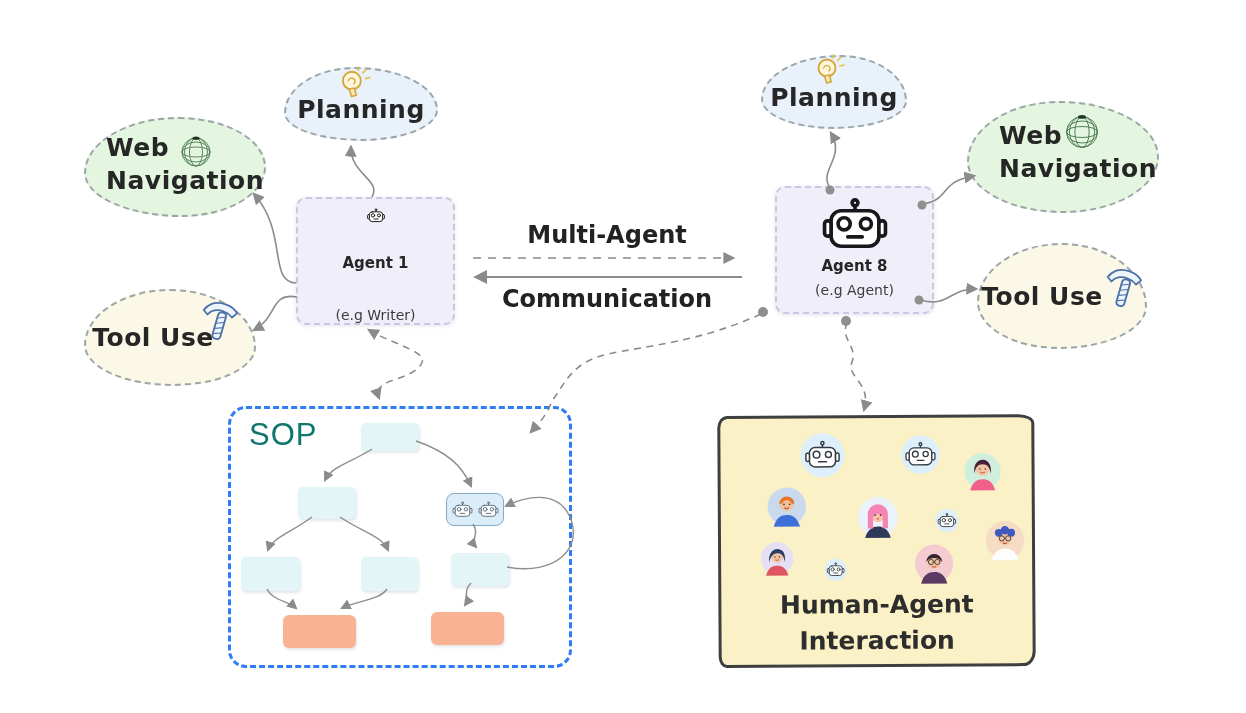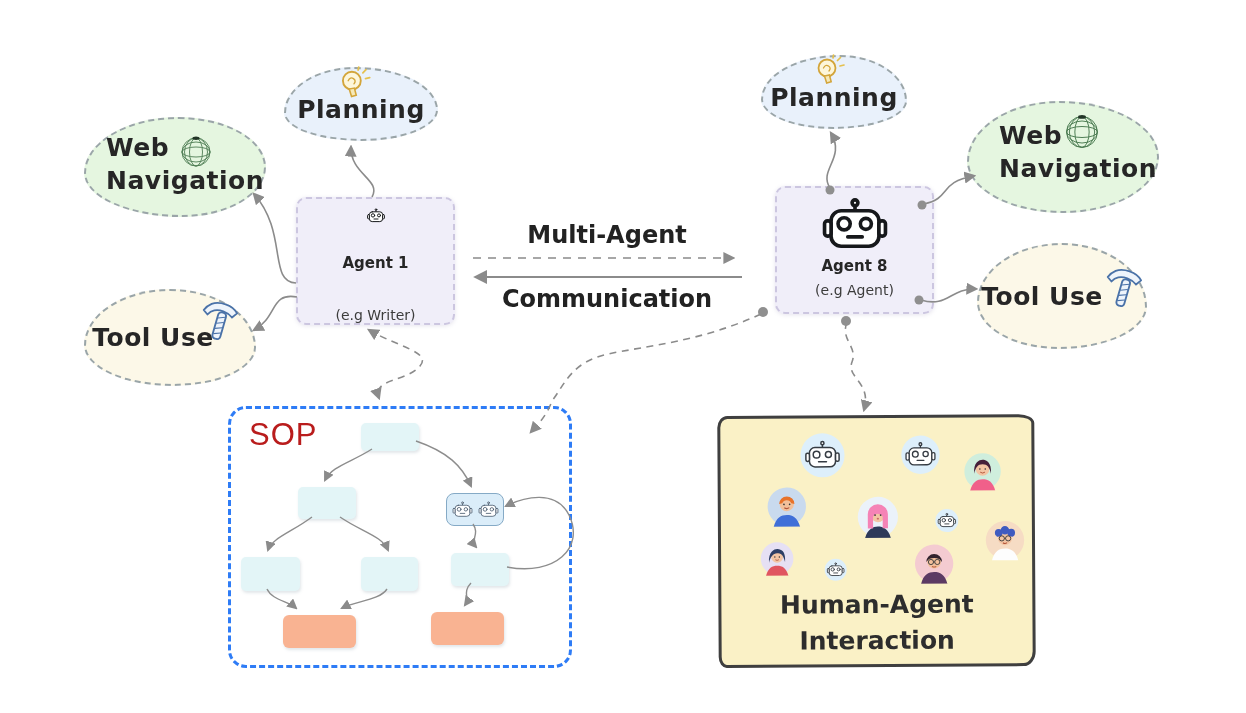--- a/index.html
+++ b/index.html
@@ -43,21 +43,21 @@
   .agent-role{font-size:14px;color:#3c3c3c;margin-top:7px;}
   
   .center-text{position:absolute;left:472px;width:270px;text-align:center;
     font-size:24px;font-weight:600;color:#222;}
   #txt-multi{top:221px;}
   #txt-comm{top:285px;}
   
   #sop-panel{position:absolute;left:228px;top:406px;width:344px;height:262px;
     border:3px dashed #2e7cf6;border-radius:18px;box-sizing:border-box;}
   #sop-label{position:absolute;left:18px;top:8px;font-family:"Liberation Sans",sans-serif;
-    font-size:31px;font-weight:500;color:#b91c1c;letter-spacing:1px;}
+    font-size:31px;font-weight:500;color:#0f766e;letter-spacing:1px;}
   .sop-node{position:absolute;background:#e3f5f7;border-radius:5px;
     box-shadow:1px 2px 3px rgba(140,160,170,.25);}
   .sop-node.orange{background:#f9b392;border-radius:6px;}
   #sop-robot-node{position:absolute;background:#dbedf9;border:1.5px solid #85aac6;
     border-radius:8px;display:flex;align-items:center;justify-content:center;gap:3px;
     box-sizing:border-box;color:#44576b;}
   #sop-robot-node .mini-bot{stroke-width:1.8;}
   
   #human-panel{position:absolute;left:718px;top:415px;width:317px;height:252px;
     background:#faf1c6;border:3px solid #3f3f3f;

